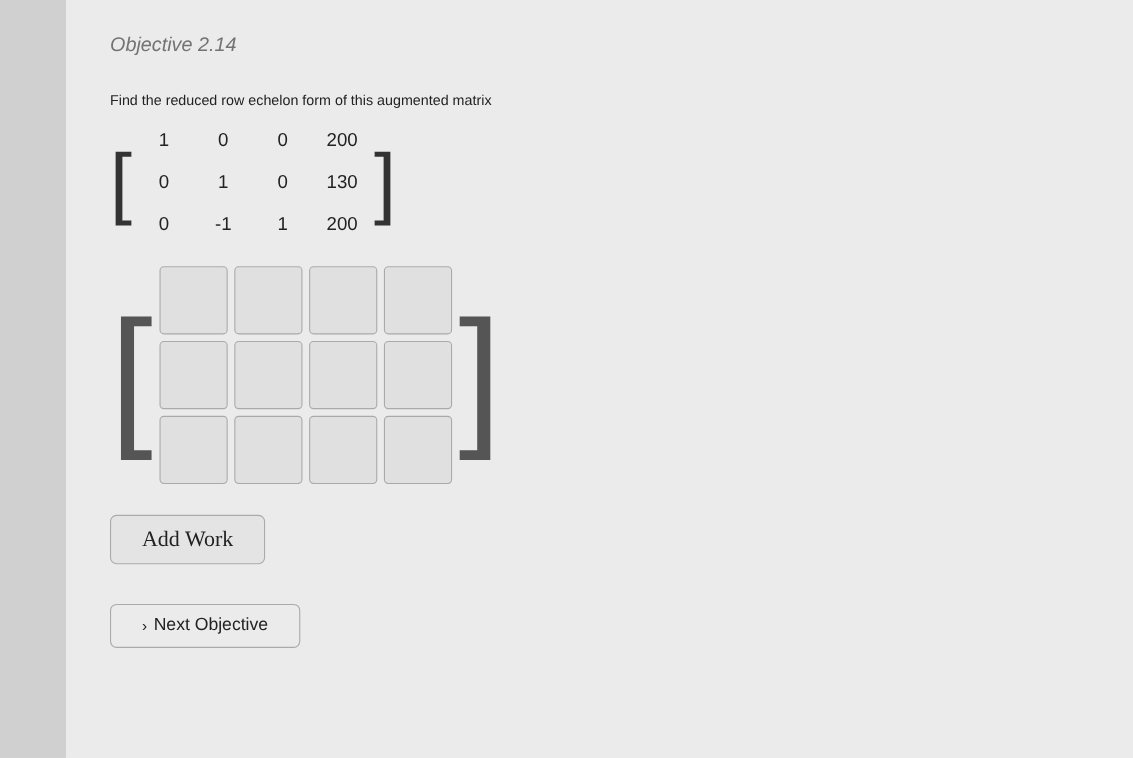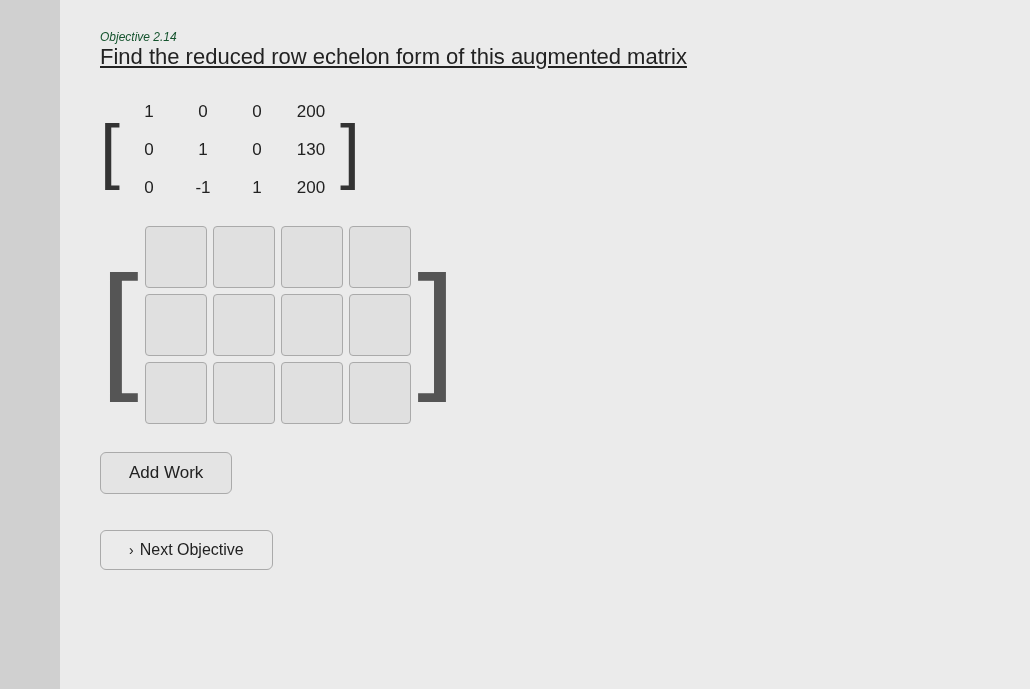--- a/index.html
+++ b/index.html
@@ -31,30 +31,29 @@
     }
 
     .main-content {
       flex: 1;
       padding: 30px 40px;
       background-color: #ebebeb;
     }
 
     .objective-label {
       font-style: italic;
-      font-size: 12px;
-      color: #14532d;
-      margin-bottom: 0;
+      font-size: 18px;
+      color: #737373;
+      margin-bottom: 32px;
     }
 
     .question-text {
-      font-size: 22px;
-      color: #222;
-      margin-bottom: 24px;
-      text-decoration: underline;
+      font-size: 13px;
+      color: #222;
+      margin-bottom: 12px;
     }
 
     .matrix-display {
       display: flex;
       align-items: center;
       margin-bottom: 20px;
       font-size: 18px;
       color: #222;
     }
 
@@ -127,24 +126,25 @@
       border: 1.5px solid #aaa;
       border-radius: 4px;
     }
 
     .add-work-button {
       display: inline-block;
       padding: 10px 28px;
       background-color: #e4e4e4;
       border: 1.5px solid #aaa;
       border-radius: 6px;
-      font-size: 17px;
+      font-size: 20px;
       color: #222;
       cursor: pointer;
       margin-bottom: 18px;
+      font-family: Liberation Serif, serif;
     }
 
     .next-question-button {
       display: inline-flex;
       align-items: center;
       gap: 6px;
       padding: 10px 28px;
       background-color: #ebebeb;
       border: 1.5px solid #aaa;
       border-radius: 6px;

